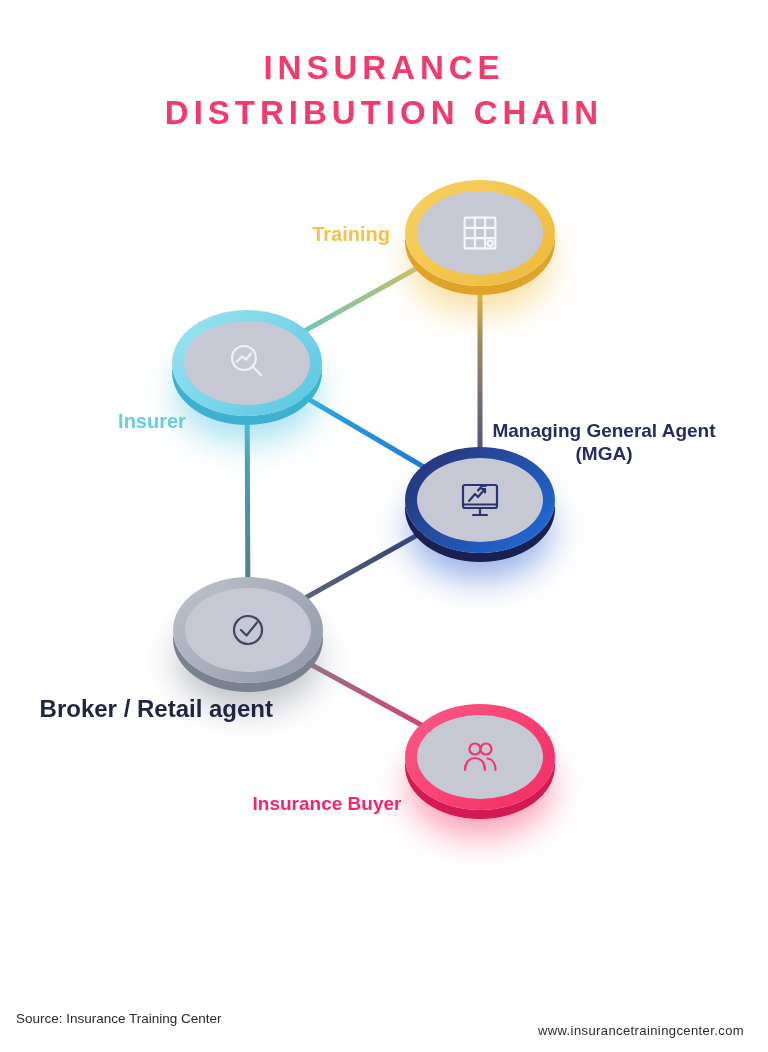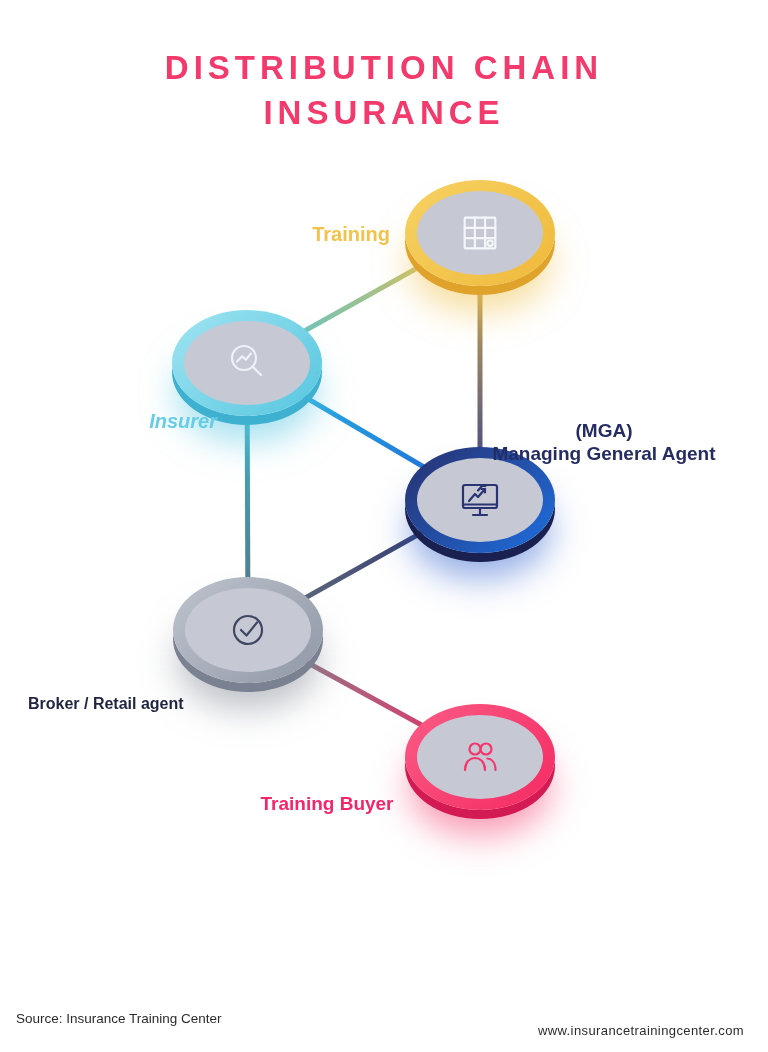--- a/index.html
+++ b/index.html
@@ -24,39 +24,39 @@
   .inner {
     width:126px; height:84px; border-radius:50%;
     background:#c6c9d4;
     display:flex; align-items:center; justify-content:center;
   }
   .inner svg { display:block; }
   .node-label {
     position:absolute; font-weight:700;
   }
   .lbl-reinsurer { left:170px; top:223px; width:220px; text-align:right; font-size:20px; }
-  .lbl-insurer   { left:87px;  top:410px; width:130px; text-align:right; font-size:20px;font-style:italic; }
+  .lbl-insurer   { left:87px;  top:410px; width:130px; text-align:center; font-size:20px; }
   .lbl-mga       { left:468px; top:419px; width:272px; text-align:center; font-size:19px; line-height:1.22; }
-  .lbl-broker    { left:28px;  top:695px; width:245px; text-align:left; font-size:16px; }
+  .lbl-broker    { left:28px;  top:695px; width:245px; text-align:right; font-size:24px; }
   .lbl-buyer     { left:232px; top:793px; width:190px; text-align:center; font-size:19px; }
   .footer-left {
     position:absolute; left:16px; bottom:26px; font-size:13.5px; color:#2b2b2b;
   }
   .footer-right {
     position:absolute; right:24px; bottom:14px; font-size:13px; color:#2b2b2b; letter-spacing:0.4px;
   }
 </style>
 </head>
 <body>
 
 <div class="page">
 
   <div class="title" id="main-title" style="color: rgb(242, 59, 108);">
+    <div>INSURANCE</div>
     <div>DISTRIBUTION CHAIN</div>
-    <div>INSURANCE</div>
   </div>
 
   <svg class="edges-layer" id="edges-svg" width="768" height="1052" viewBox="0 0 768 1052">
     <defs>
         <linearGradient id="edge-grad-0" gradientUnits="userSpaceOnUse" x1="247" y1="363" x2="480" y2="233">
           <stop offset="0" stop-color="#4BC3DC"></stop>
           <stop offset="1" stop-color="#EEC045"></stop>
         </linearGradient>
         <linearGradient id="edge-grad-1" gradientUnits="userSpaceOnUse" x1="480" y1="233" x2="480" y2="500">
           <stop offset="0" stop-color="#EEC045"></stop>
@@ -125,22 +125,22 @@
           <line x1="24" y1="32" x2="24" y2="38"></line>
           <line x1="17" y1="39" x2="31" y2="39"></line>
           <polyline points="13,25 19,18 22,21 29,13"></polyline>
           <polyline points="25.5,13 29,13 29,16.5"></polyline>
           <polyline points="22,14.5 26,10 29.5,10"></polyline>
         </svg>
       </div>
     </div>
   </div>
   <div class="node-label lbl-mga" id="label-mga" style="color: rgb(37, 44, 99);">
+    <div>Managing General Agent</div>
     <div>(MGA)</div>
-    <div>Managing General Agent</div>
   </div>
 
   <div class="node" id="node-broker" style="left: 173px; top: 577px; --rim1: #BEC3CD; --rim2: #9098A6; --rimdark: #7A8190; --glow: rgba(125,132,145,0.5);">
     <div class="rim">
       <div class="inner">
         <svg viewBox="0 0 48 48" width="48" height="48" fill="none" stroke="#3F4660" stroke-width="2.2" stroke-linecap="round" stroke-linejoin="round">
           <circle cx="24" cy="24" r="14"></circle>
           <polyline points="17,24 22.5,29.5 33,16.5"></polyline>
         </svg>
       </div>
@@ -153,18 +153,18 @@
       <div class="inner">
         <svg viewBox="0 0 48 48" width="48" height="48" fill="none" stroke="#F5356D" stroke-width="2.2" stroke-linecap="round" stroke-linejoin="round">
           <circle cx="19" cy="16" r="5.5"></circle>
           <circle cx="30" cy="16" r="5.5"></circle>
           <path d="M9 37 C9 28.5 14.5 25 19 25 C23.5 25 29 28.5 29 37"></path>
           <path d="M31.5 25.5 C35.5 26 39.5 29.5 39.5 37"></path>
         </svg>
       </div>
     </div>
   </div>
-  <div class="node-label lbl-buyer" id="label-buyer" style="color: rgb(245, 37, 107);">Training Buyer</div>
+  <div class="node-label lbl-buyer" id="label-buyer" style="color: rgb(245, 37, 107);">Insurance Buyer</div>
 
   <div class="footer-left">Source: Insurance Training Center</div>
   <div class="footer-right">www.insurancetrainingcenter.com</div>
 
 </div>
 
 </body></html>

